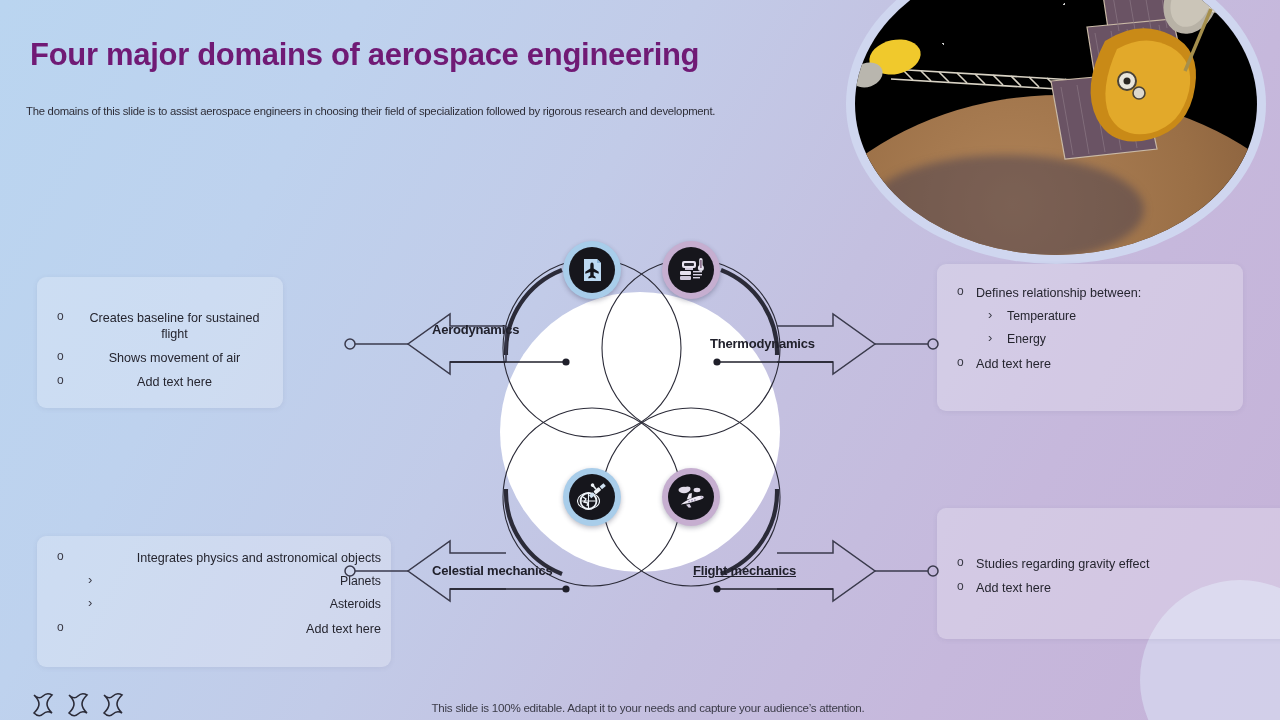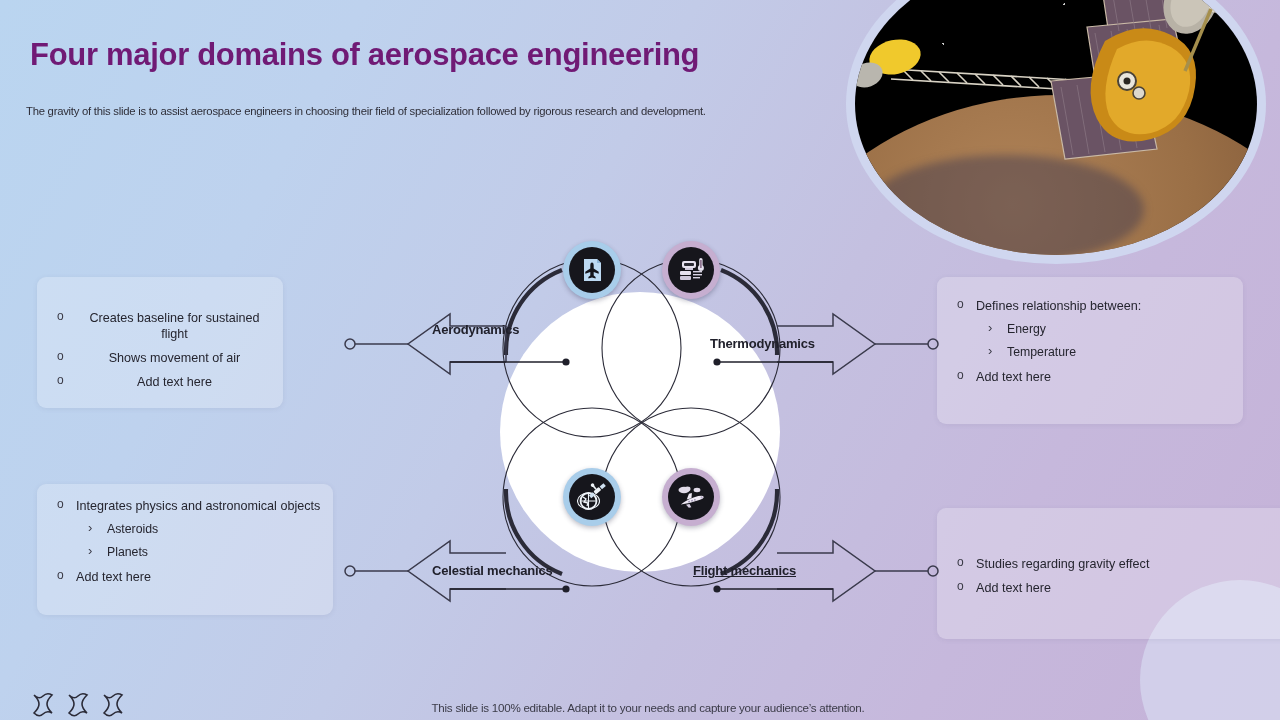--- a/index.html
+++ b/index.html
@@ -59,22 +59,22 @@
     position:absolute; left:26px; top:105px; width:800px;
     font-size:11.3px; color:#2e2e38; letter-spacing:-.25px;
   }
 
   
   .card{
     position:absolute; border-radius:9px; background:rgba(255,255,255,.24);
     box-shadow:0 1px 5px rgba(90,90,130,.10);
   }
   #card-tl{ left:37px;  top:277px; width:246px; height:131px;text-align:center; }
-  #card-bl{ left:37px;  top:484px; width:296px; height:131px; }
-  #card-tr{ left:937px; top:277px; width:306px; height:147px; }
+  #card-bl{ left:37px;  top:536px; width:354px; height:131px;text-align:right; }
+  #card-tr{ left:937px; top:264px; width:306px; height:147px; }
   #card-br{ left:937px; top:508px; width:370px; height:131px; }
 
   .card ul{ list-style:none; padding:0; margin:0; }
   .card .lvl1{
     position:relative; padding-left:21px; font-size:12.6px; color:#25252f;
     line-height:1.28; margin-bottom:8px;
   }
   .card .lvl1::before{
     content:"o"; position:absolute; left:2px; top:-1px; font-size:12px; color:#3a3a46;
   }
@@ -166,47 +166,47 @@
       <circle cx="284" cy="140" r="6" fill="#ddd8cc" stroke="#4a4338" stroke-width="1.6"></circle>
       <ellipse cx="336" cy="48" rx="26" ry="34" transform="rotate(24 336 48)" fill="#b8b2a6"></ellipse>
       <ellipse cx="336" cy="48" rx="19" ry="27" transform="rotate(24 336 48)" fill="#cbc5b8"></ellipse>
       <rect x="356" y="36" width="28" height="26" rx="4" transform="rotate(16 370 49)" fill="#ded7c8"></rect>
       <path d="M356 56 L330 118" stroke="#a58f4d" stroke-width="3.4" fill="none"></path>
     </svg>
   </div>
 </div>
 
 <div class="title">Four major domains of aerospace engineering</div>
-<div class="subtitle">The gravity of this slide is to assist aerospace engineers in choosing their field of specialization followed by rigorous research and development.</div>
+<div class="subtitle">The domains of this slide is to assist aerospace engineers in choosing their field of specialization followed by rigorous research and development.</div>
 
 <div class="card" id="card-tl">
   <div class="card-inner">
       <ul>
         <li class="lvl1">Creates baseline for sustained flight</li>
         <li class="lvl1">Shows movement  of air</li>
         <li class="lvl1">Add text here</li>
       </ul>
     </div>
 </div>
 <div class="card" id="card-bl">
   <div class="card-inner">
       <ul>
         <li class="lvl1">Integrates  physics and astronomical  objects</li>
+        <li class="lvl2">Planets</li>
         <li class="lvl2">Asteroids</li>
-        <li class="lvl2">Planets</li>
         <li class="lvl1">Add text here</li>
       </ul>
     </div>
 </div>
 <div class="card" id="card-tr">
   <div class="card-inner">
       <ul>
         <li class="lvl1">Defines  relationship between:</li>
+        <li class="lvl2">Temperature</li>
         <li class="lvl2">Energy</li>
-        <li class="lvl2">Temperature</li>
         <li class="lvl1">Add text here</li>
       </ul>
     </div>
 </div>
 <div class="card" id="card-br">
   <div class="card-inner">
       <ul>
         <li class="lvl1">Studies regarding  gravity  effect</li>
         <li class="lvl1">Add text here</li>
       </ul>

